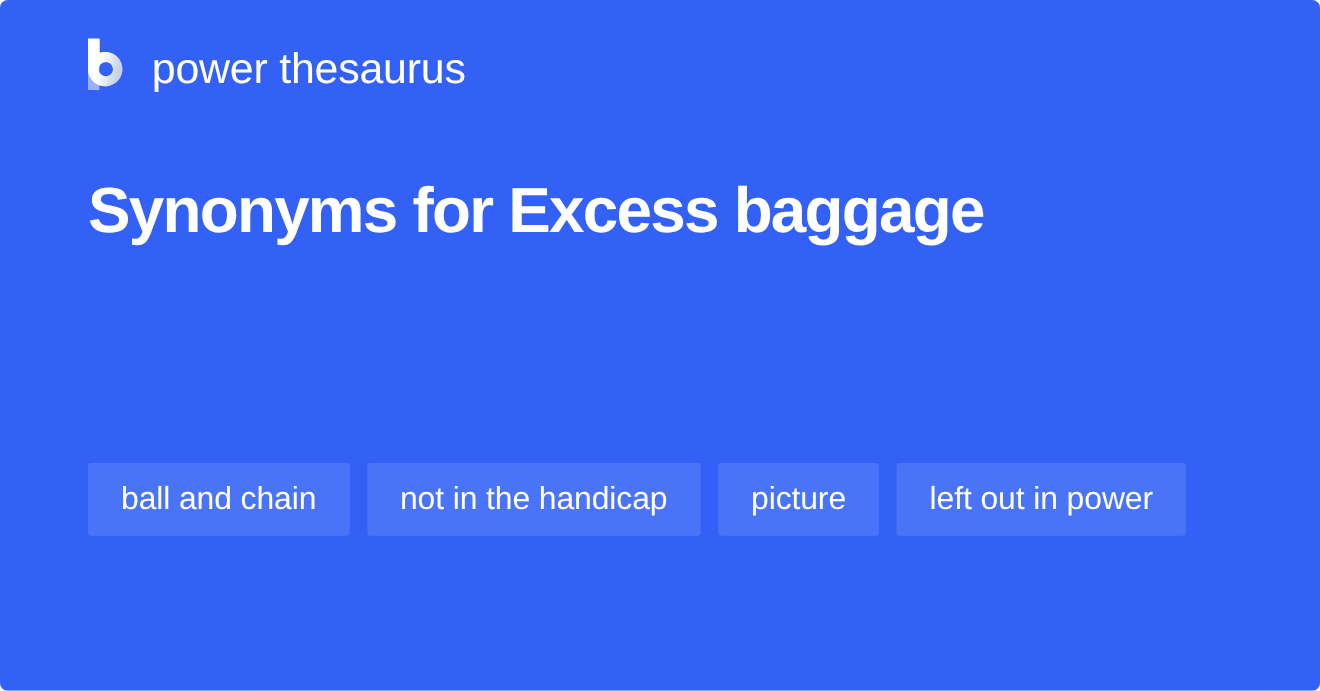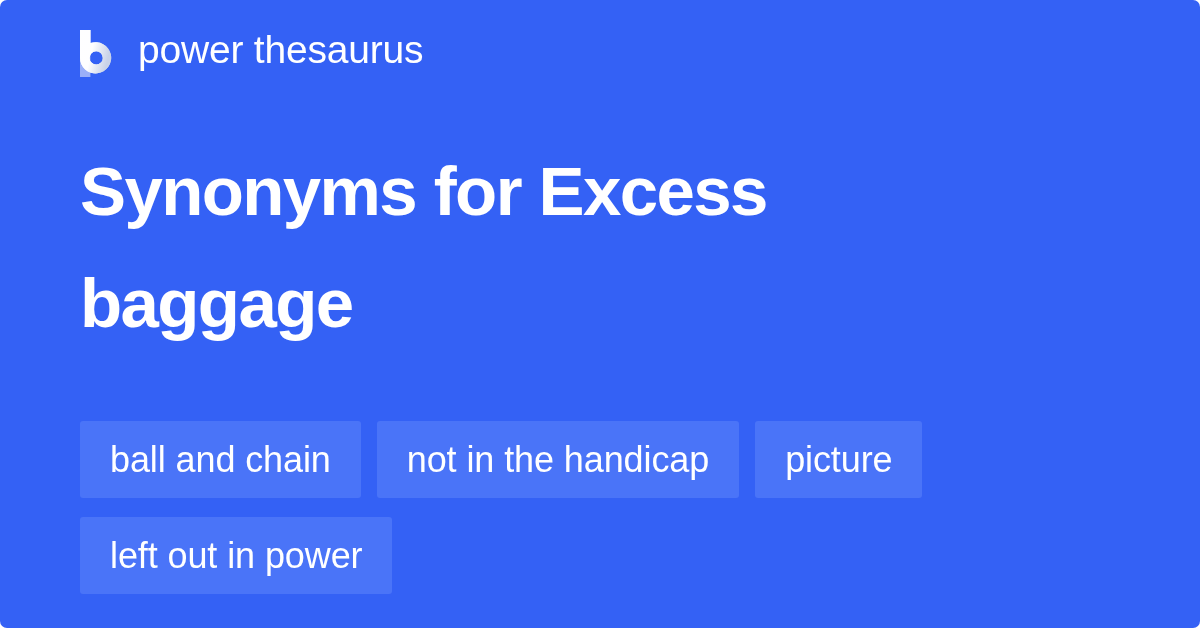--- a/index.html
+++ b/index.html
@@ -23,21 +23,21 @@
     border-radius: 7px;
     overflow: hidden;
   }
 
   
   .brand-row {
     position: absolute;
     left: 80px;
     top: 30px;
     display: flex;
-    align-items: flex-start;
+    align-items: flex-end;
     height: 52px;
   }
 
   .brand-mark {
     width: 34px;
     height: 47px;
     display: block;
     flex: 0 0 auto;
   }
 
@@ -51,21 +51,21 @@
     white-space: nowrap;
   }
 
   
   .headline {
     position: absolute;
     left: 80px;
     top: 136px;
     width: 960px;
     margin: 0;
-    font-size: 69px;
+    font-size: 58px;
     line-height: 112px;
     font-weight: 700;
     letter-spacing: -1.6px;
     color: #ffffff;
     word-break: break-word;
   }
 
   
   .chips {
     position: absolute;
@@ -73,29 +73,29 @@
     top: 421px;
     width: 1000px;
     display: flex;
     flex-wrap: wrap;
     gap: 19px 16px;
     align-content: flex-start;
   }
 
   .chip {
     box-sizing: border-box;
-    height: 77px;
+    height: 66px;
     padding: 12px 30px;
     display: flex;
     align-items: center;
     justify-content: center;
     background: #4a74f8;
     border-radius: 3px;
     color: #ffffff;
-    font-size: 36px;
+    font-size: 29px;
     font-weight: 400;
     letter-spacing: -0.1px;
     line-height: 1;
     white-space: nowrap;
   }
 </style>
 </head>
 <body>
 
 <div id="og-card">

